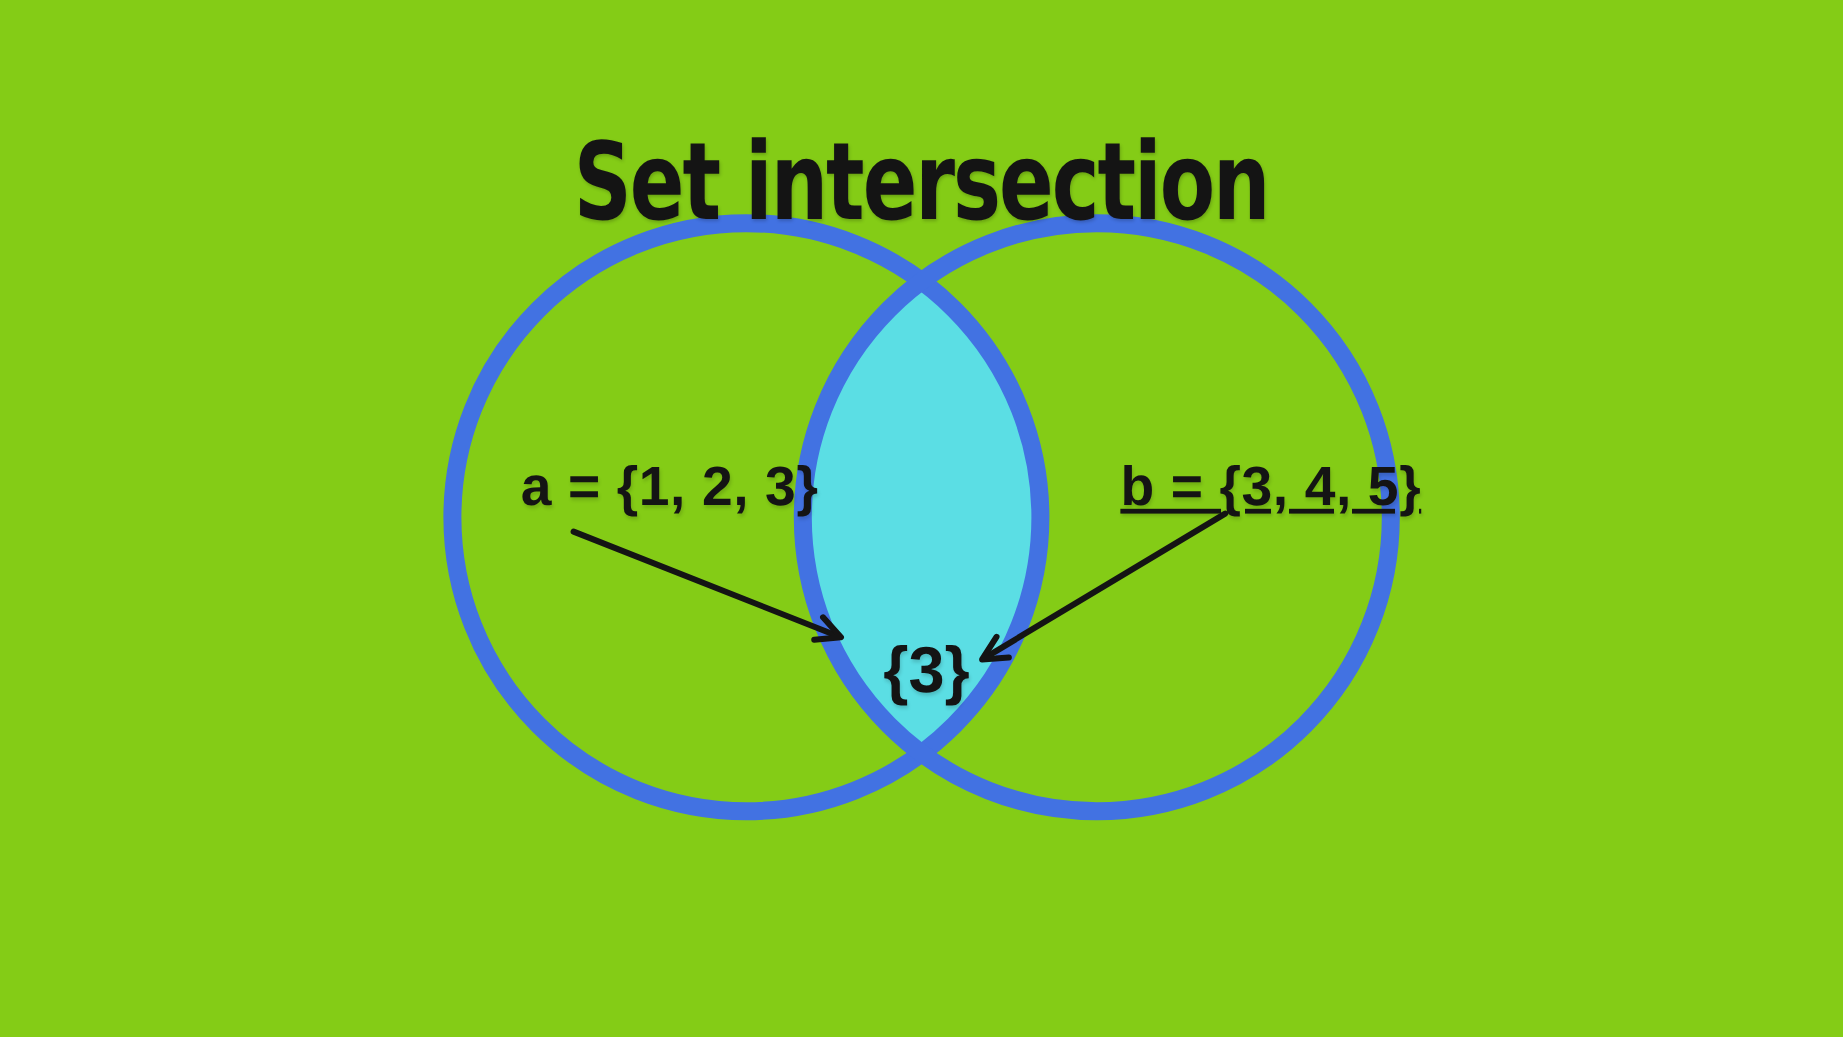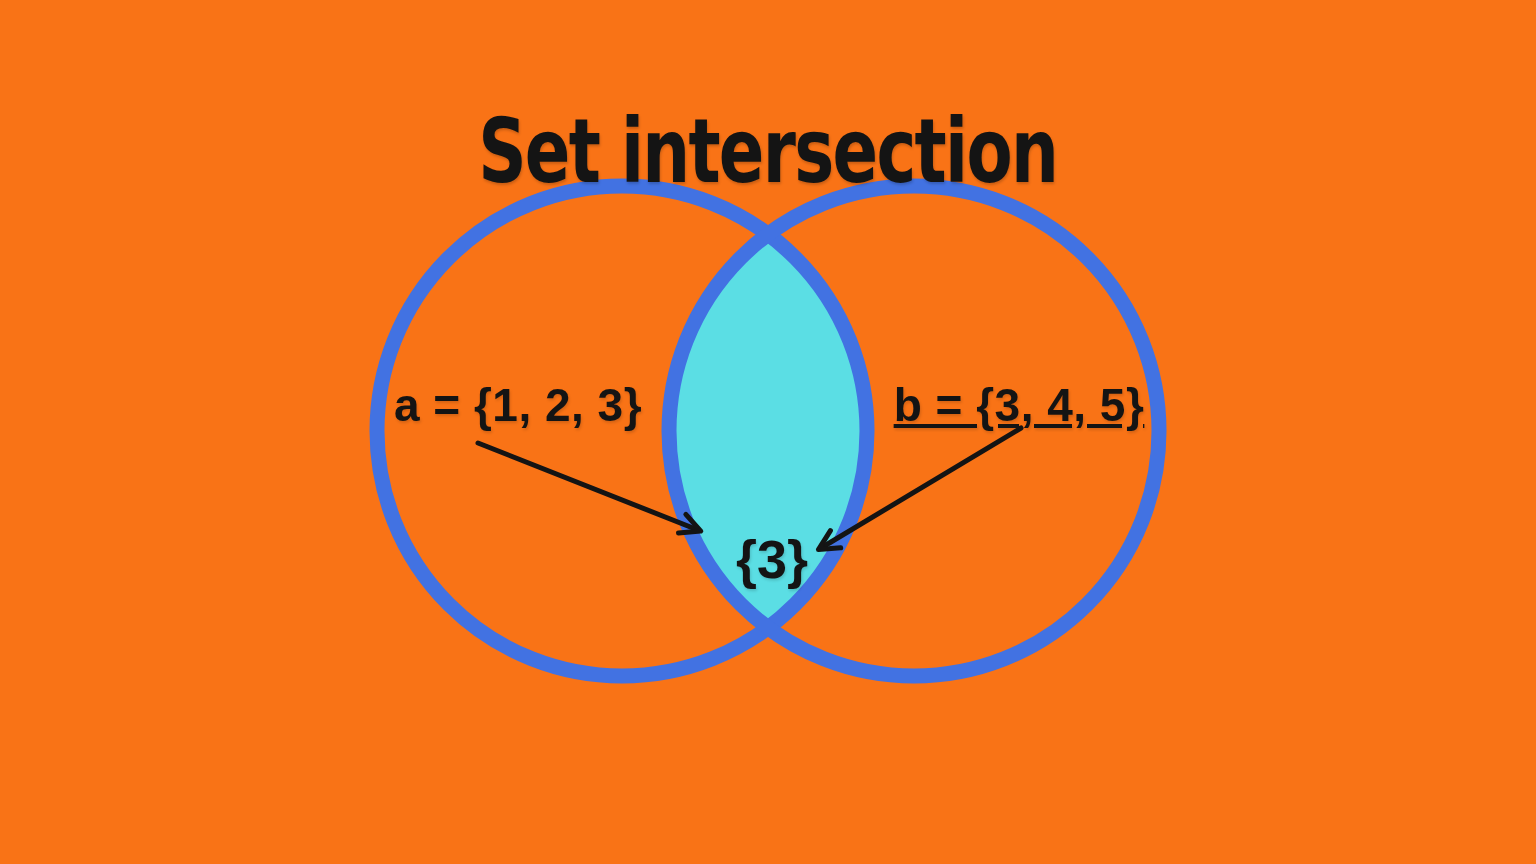--- a/index.html
+++ b/index.html
@@ -5,21 +5,21 @@
   html, body {
     margin: 0;
     padding: 0;
     background: #ffffff;
     font-family: "Liberation Sans", sans-serif;
   }
   .stage {
     position: relative;
     width: 1536px;
     height: 864px;
-    background: #f97316;
+    background: #84cc16;
     overflow: hidden;
   }
   .stage svg {
     position: absolute;
     inset: 0;
   }
   .txt {
     position: absolute;
     color: #141414;
     font-weight: 700;
@@ -42,20 +42,21 @@
     line-height: 1;
     color: #141414;
     transform: scale(0.84, 1.12);
     transform-origin: center;
     letter-spacing: -2px;
     text-shadow: 1px 2px 3px rgba(0,0,0,0.2);
   }
   .set-label {
     font-size: 46px;
     letter-spacing: 0.5px;
+    margin-left: 40px;
   }
   .intersection-label {
     font-size: 54px;
   }
 </style>
 </head>
 <body>
 
 <div class="stage">
 

